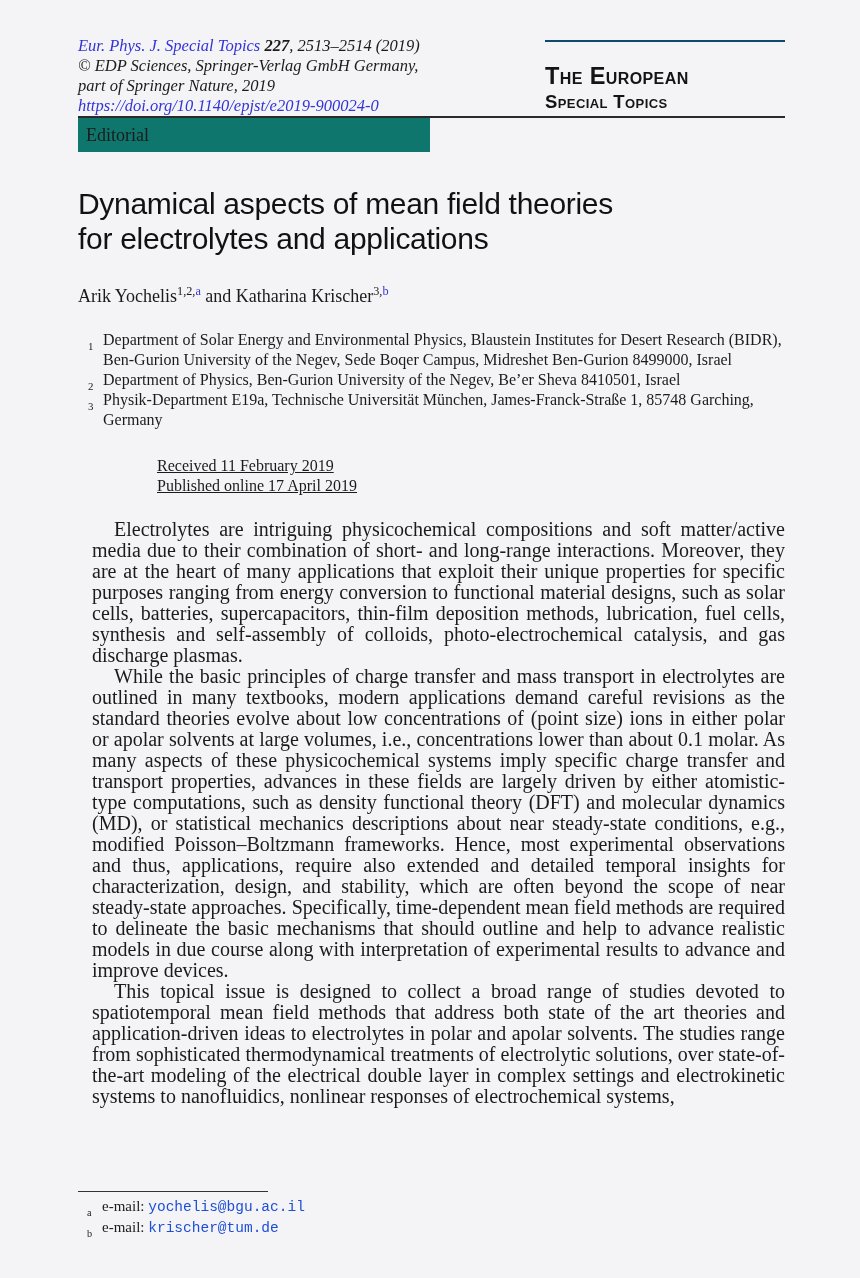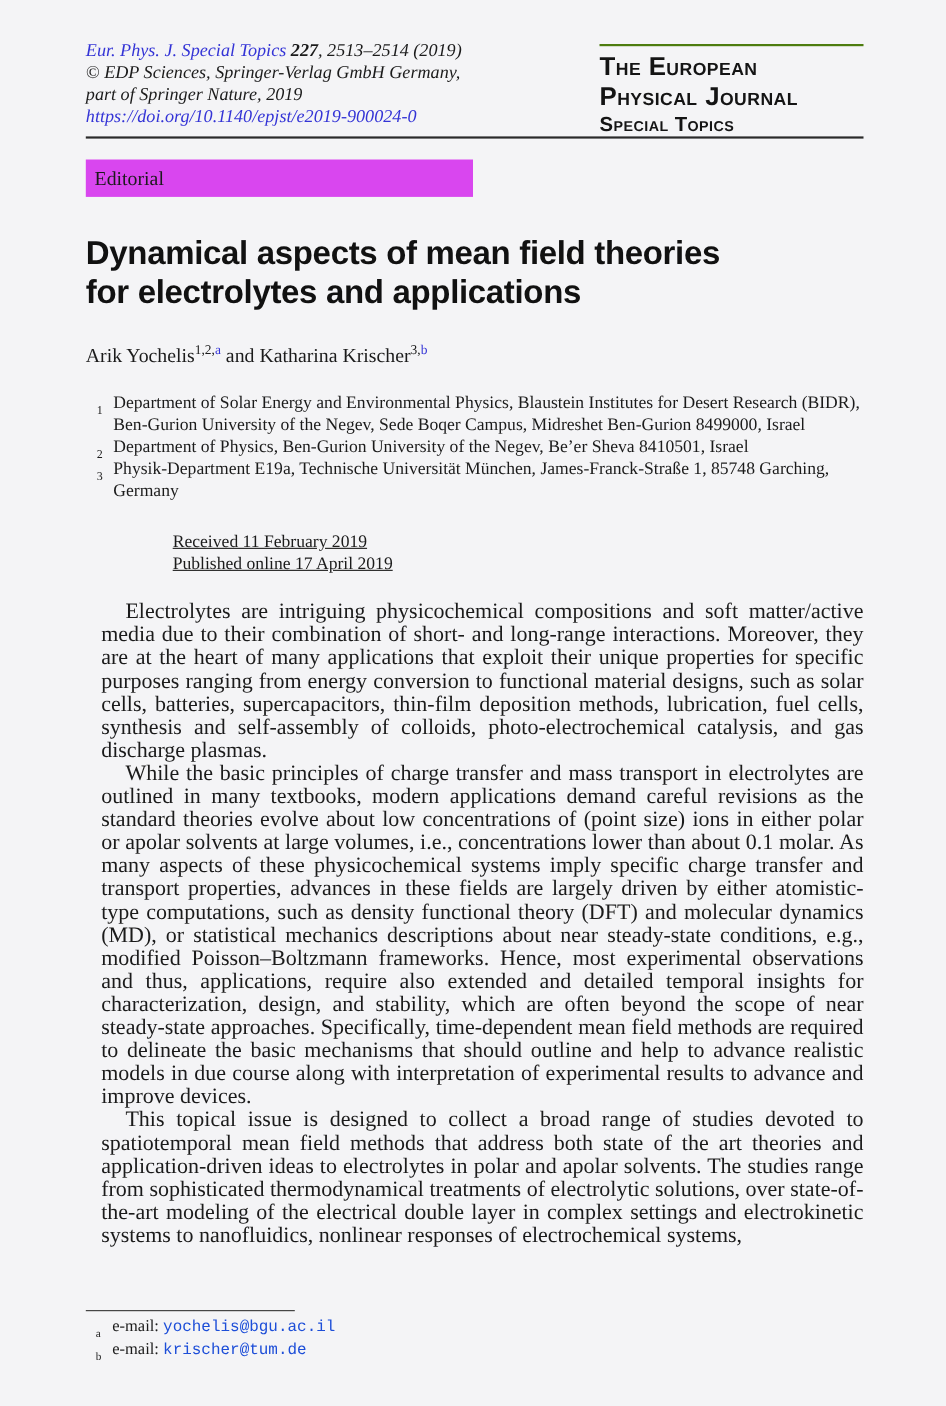--- a/index.html
+++ b/index.html
@@ -13,35 +13,35 @@
   }
   .page { position: relative; width: 860px; height: 1278px; }
   .content { position: relative; margin: 0 75px 0 78px; width: 707px; }
 
   
   .header { display: flex; justify-content: space-between; align-items: flex-start; padding-top: 36px; min-height: 96px; box-sizing: border-box; }
   .citation { font-size: 16.5px; line-height: 20px; width: 460px; font-style: italic; }
   .link { color: #3434d6; text-decoration: none; cursor: pointer; }
   .vol-bold { font-weight: bold; }
 
-  .journal-block { width: 240px; border-top: 2px solid #4d7c0f; padding-top: 5px; margin-top: 4px; }
+  .journal-block { width: 240px; border-top: 2px solid #0c4a6e; padding-top: 21px; margin-top: 4px; }
   .journal-line { font-family: "Liberation Sans", "DejaVu Sans", sans-serif; font-weight: 700; font-variant: small-caps; color: #141414; letter-spacing: 0.4px; }
   .journal-line.big { font-size: 23.5px; line-height: 27px; }
   .journal-line.small { font-size: 18.5px; line-height: 23px; }
 
   .full-rule { border: none; border-top: 2px solid #2a2a2a; margin: 0; }
 
-  .editorial-bar { width: 352px; height: 34px; background: #d946ef; display: flex; align-items: center; box-sizing: border-box; padding-left: 8px; margin-top: 19px; }
+  .editorial-bar { width: 352px; height: 34px; background: #0f766e; display: flex; align-items: center; box-sizing: border-box; padding-left: 8px; }
   .editorial-label { font-size: 18px; color: #1b1b1b; }
 
   
   .article-title {
     margin-top: 34px;
     font-family: "Liberation Sans", "DejaVu Sans", sans-serif;
-    font-weight: 700; font-size: 30px; line-height: 35px;
+    font-weight: 400; font-size: 30px; line-height: 35px;
     letter-spacing: -0.3px; color: #111;
     white-space: pre-line;
   }
   .authors { margin-top: 29px; font-size: 18px; line-height: 22px; }
   sup { font-size: 68%; line-height: 0; margin-top: 15px; }
   .sup-blue { color: #3434d6; }
 
   .affiliations { margin-top: 23px; font-size: 16px; line-height: 20px; }
   .affil { position: relative; padding-left: 25px; }
   .affil-num { position: absolute; left: 10px; top: 1px; }
@@ -72,21 +72,20 @@
         </div>
         <div>© EDP Sciences, Springer-Verlag GmbH Germany,</div>
         <div>part of Springer Nature, 2019</div>
         <div>
           <a class="link">https://doi.org/10.1140/epjst/e2019-900024-0</a>
         </div>
       </div>
 
       <div class="journal-block">
         <div class="journal-line big">The European</div>
-        <div class="journal-line big">Physical Journal</div>
         <div class="journal-line small">Special Topics</div>
       </div>
     </div>
 
     <hr class="full-rule">
 
     <div class="editorial-bar">
       <span class="editorial-label">Editorial</span>
     </div>
 

